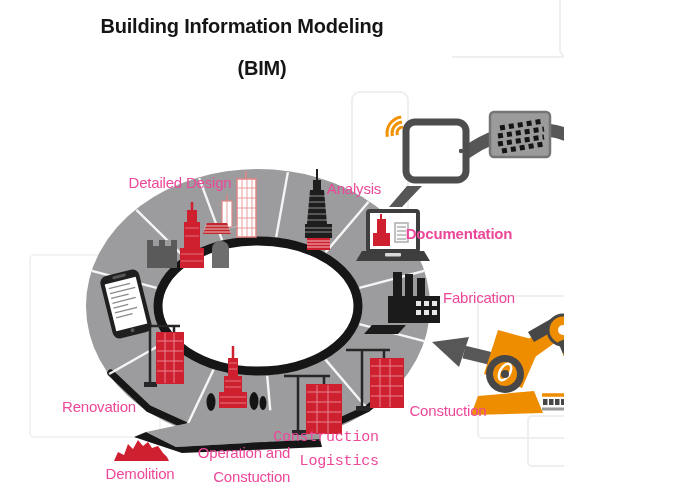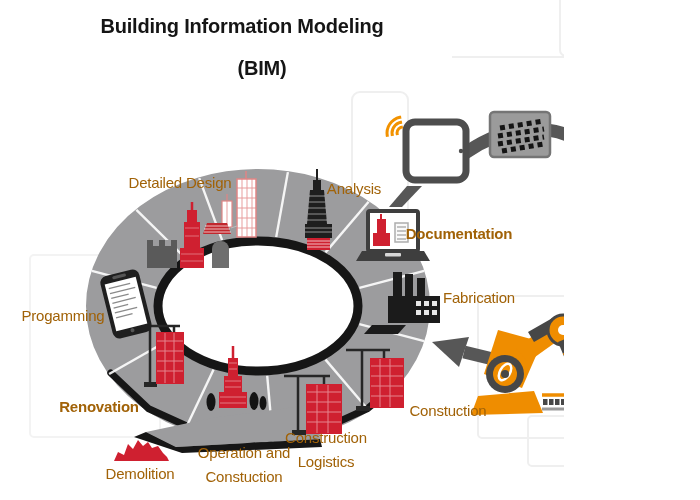--- a/index.html
+++ b/index.html
@@ -1,22 +1,22 @@
 <!DOCTYPE html>
 <html><head>
 <meta charset="utf-8">
 <style>
   html,body{margin:0;padding:0;background:#fff;}
   .canvas{position:relative;width:564px;height:500px;background:#ffffff;overflow:hidden;
           font-family:"Liberation Sans",sans-serif;}
   .scene{position:absolute;left:0;top:0;}
   .title{position:absolute;transform:translateX(-50%);font-weight:bold;font-size:20px;
          color:#151515;white-space:nowrap;letter-spacing:-0.2px;}
-  .stage-label{position:absolute;transform:translateX(-50%);font-size:15px;color:#a16207;
-         text-align:center;white-space:pre-line;line-height:24px;letter-spacing:-0.2px;}
+  .stage-label{position:absolute;transform:translateX(-50%);font-size:15px;color:#ec4899;
+         text-align:right;white-space:pre-line;line-height:24px;letter-spacing:-0.2px;}
 </style>
 </head>
 <body>
 
 <div class="canvas">
 
 <svg class="scene" width="700" height="500" viewBox="0 0 700 500">
   <defs>
     <clipPath id="wedgeTablet">
           <polygon points="404,134 374,139 374,104 399,104"></polygon>
@@ -346,23 +346,22 @@
     </g>
   </g>
 </svg>
 
 <div class="title" style="left:242px;top:15px;">Building Information Modeling</div>
 <div class="title" style="left:242px;top:57px;margin-left:20px;">(BIM)</div>
 
 <div class="stage-label" style="left:180px;top:171px;">Detailed Design</div>
 <div class="stage-label" style="left:354px;top:177px;">Analysis</div>
 <div class="stage-label" style="left:459px;top:222px;font-weight:bold;">Documentation</div>
-<div class="stage-label" style="left:63px;top:304px;">Progamming</div>
 <div class="stage-label" style="left:479px;top:286px;">Fabrication</div>
-<div class="stage-label" style="left:99px;top:395px;font-weight:bold;">Renovation</div>
+<div class="stage-label" style="left:99px;top:395px;">Renovation</div>
 <div class="stage-label" style="left:448px;top:399px;">Constuction</div>
 <div class="stage-label" style="left:140px;top:462px;">Demolition</div>
 <div class="stage-label" style="left:244px;top:441px;">Operation and
 Constuction</div>
-<div class="stage-label" style="left:326px;top:426px;">Construction
+<div class="stage-label" style="left:326px;top:426px;font-family:Liberation Mono, monospace;">Construction
 Logistics</div>
 
 </div>
 
 </body></html>

